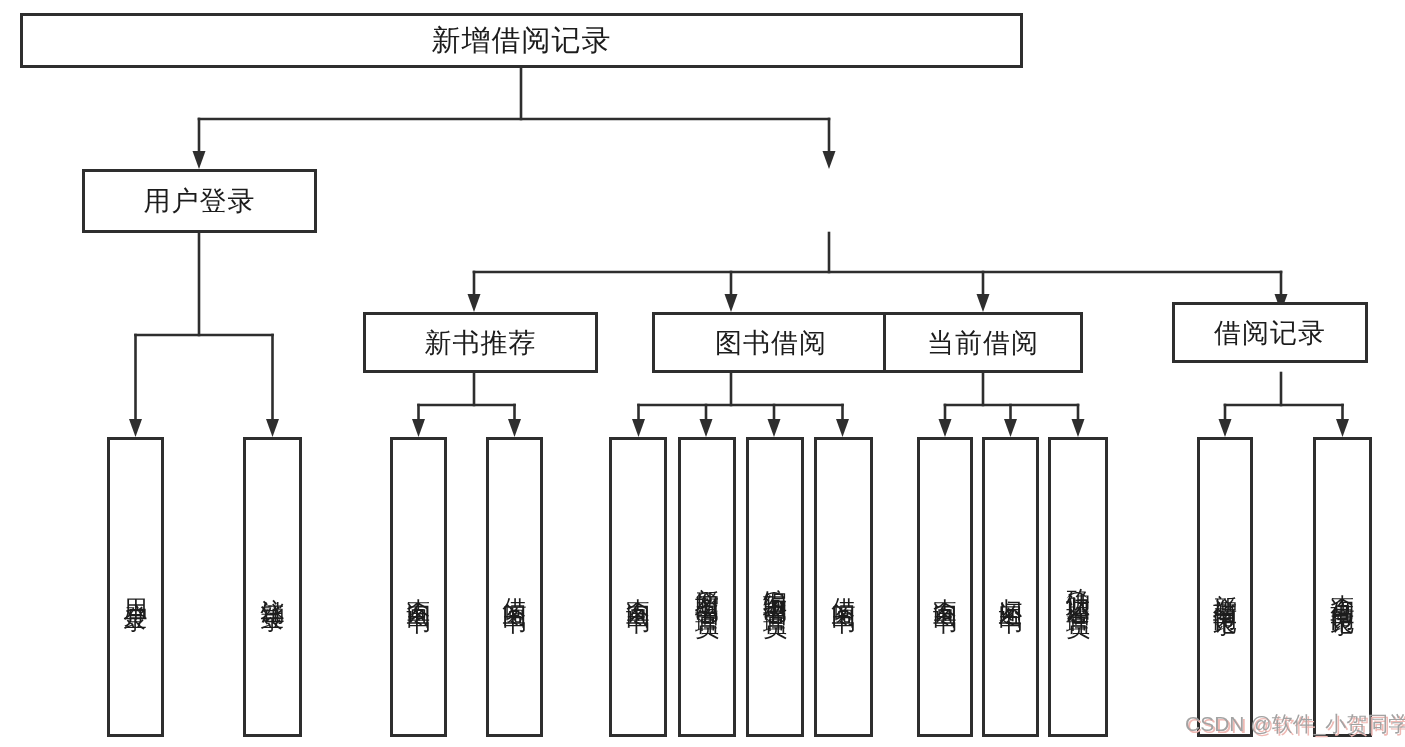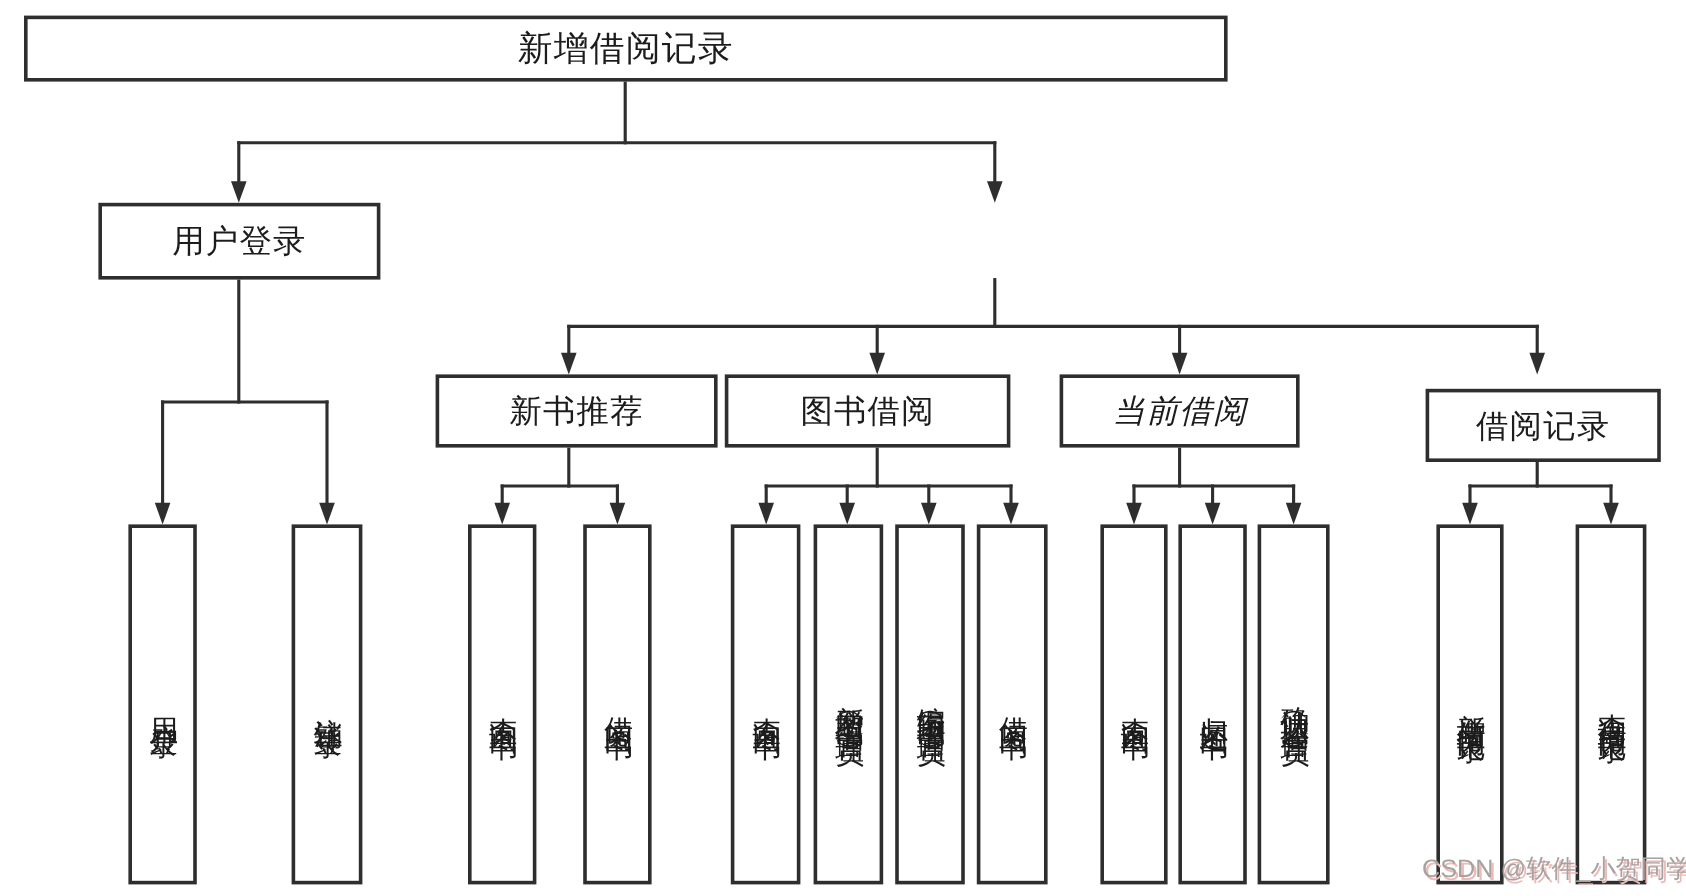--- a/index.html
+++ b/index.html
@@ -22,23 +22,23 @@
     display:flex;align-items:center;justify-content:center;
     color:var(--text);
   }
   .hlabel{font-size:27px;letter-spacing:1px;white-space:nowrap;}
 
   .n-root {left:20px;  top:13px;  width:1003px;height:55px;}
   .n-root .hlabel{font-size:29px;}
   .n-login{left:82px;  top:169px; width:235px; height:64px;}
   .n-mgmt {left:712px; top:169px; width:235px; height:64px;}
   .n-rec  {left:363px; top:312px; width:235px; height:61px;}
-  .n-bor  {left:604px; top:312px; width:238px; height:61px;}
-  .n-cur  {left:883px; top:312px; width:200px; height:61px;font-style:italic;}
-  .n-log  {left:1172px;top:324px; width:196px; height:61px;margin-left:16px;}
+  .n-bor  {left:652px; top:312px; width:238px; height:61px;}
+  .n-cur  {left:883px; top:312px; width:200px; height:61px;}
+  .n-log  {left:1172px;top:302px; width:196px; height:61px;}
 
   .leaf{top:437px;height:300px;}
   .vtext{
     writing-mode:vertical-rl;text-orientation:mixed;
     font-size:24px;letter-spacing:4px;line-height:1;
     white-space:nowrap;
   }
   .lf-a1{left:107px; width:57px;}
   .lf-a2{left:243px; width:59px;}
   .lf-b1{left:390px; width:57px;}

